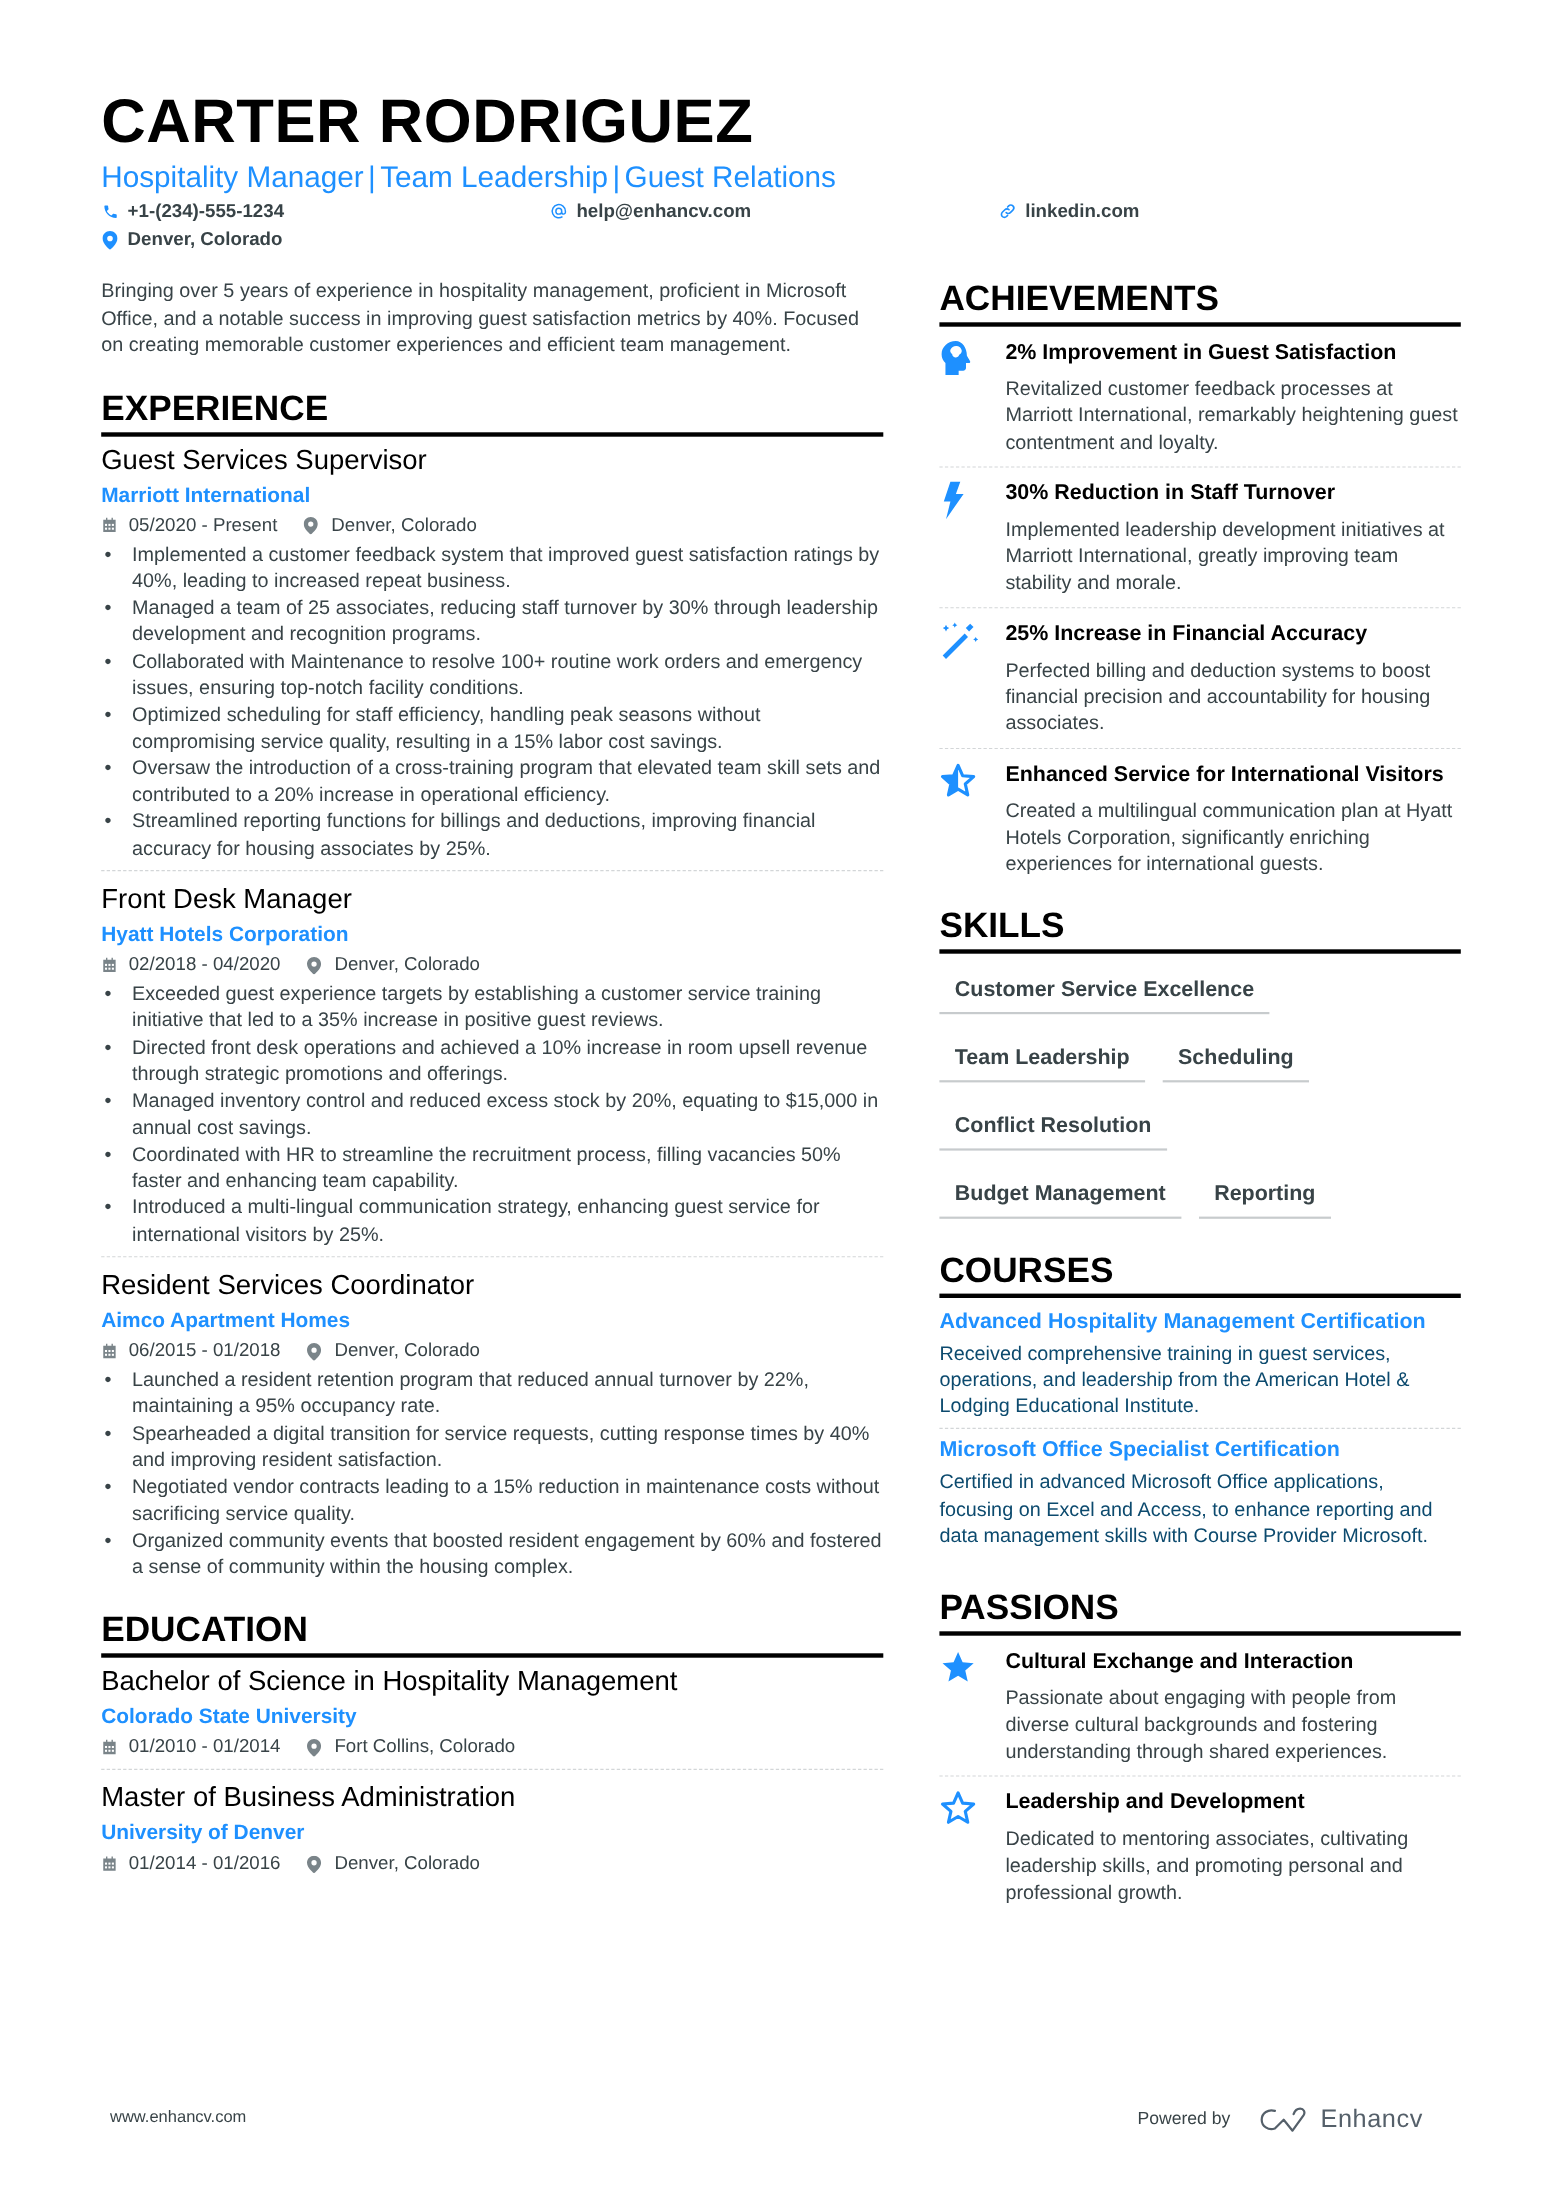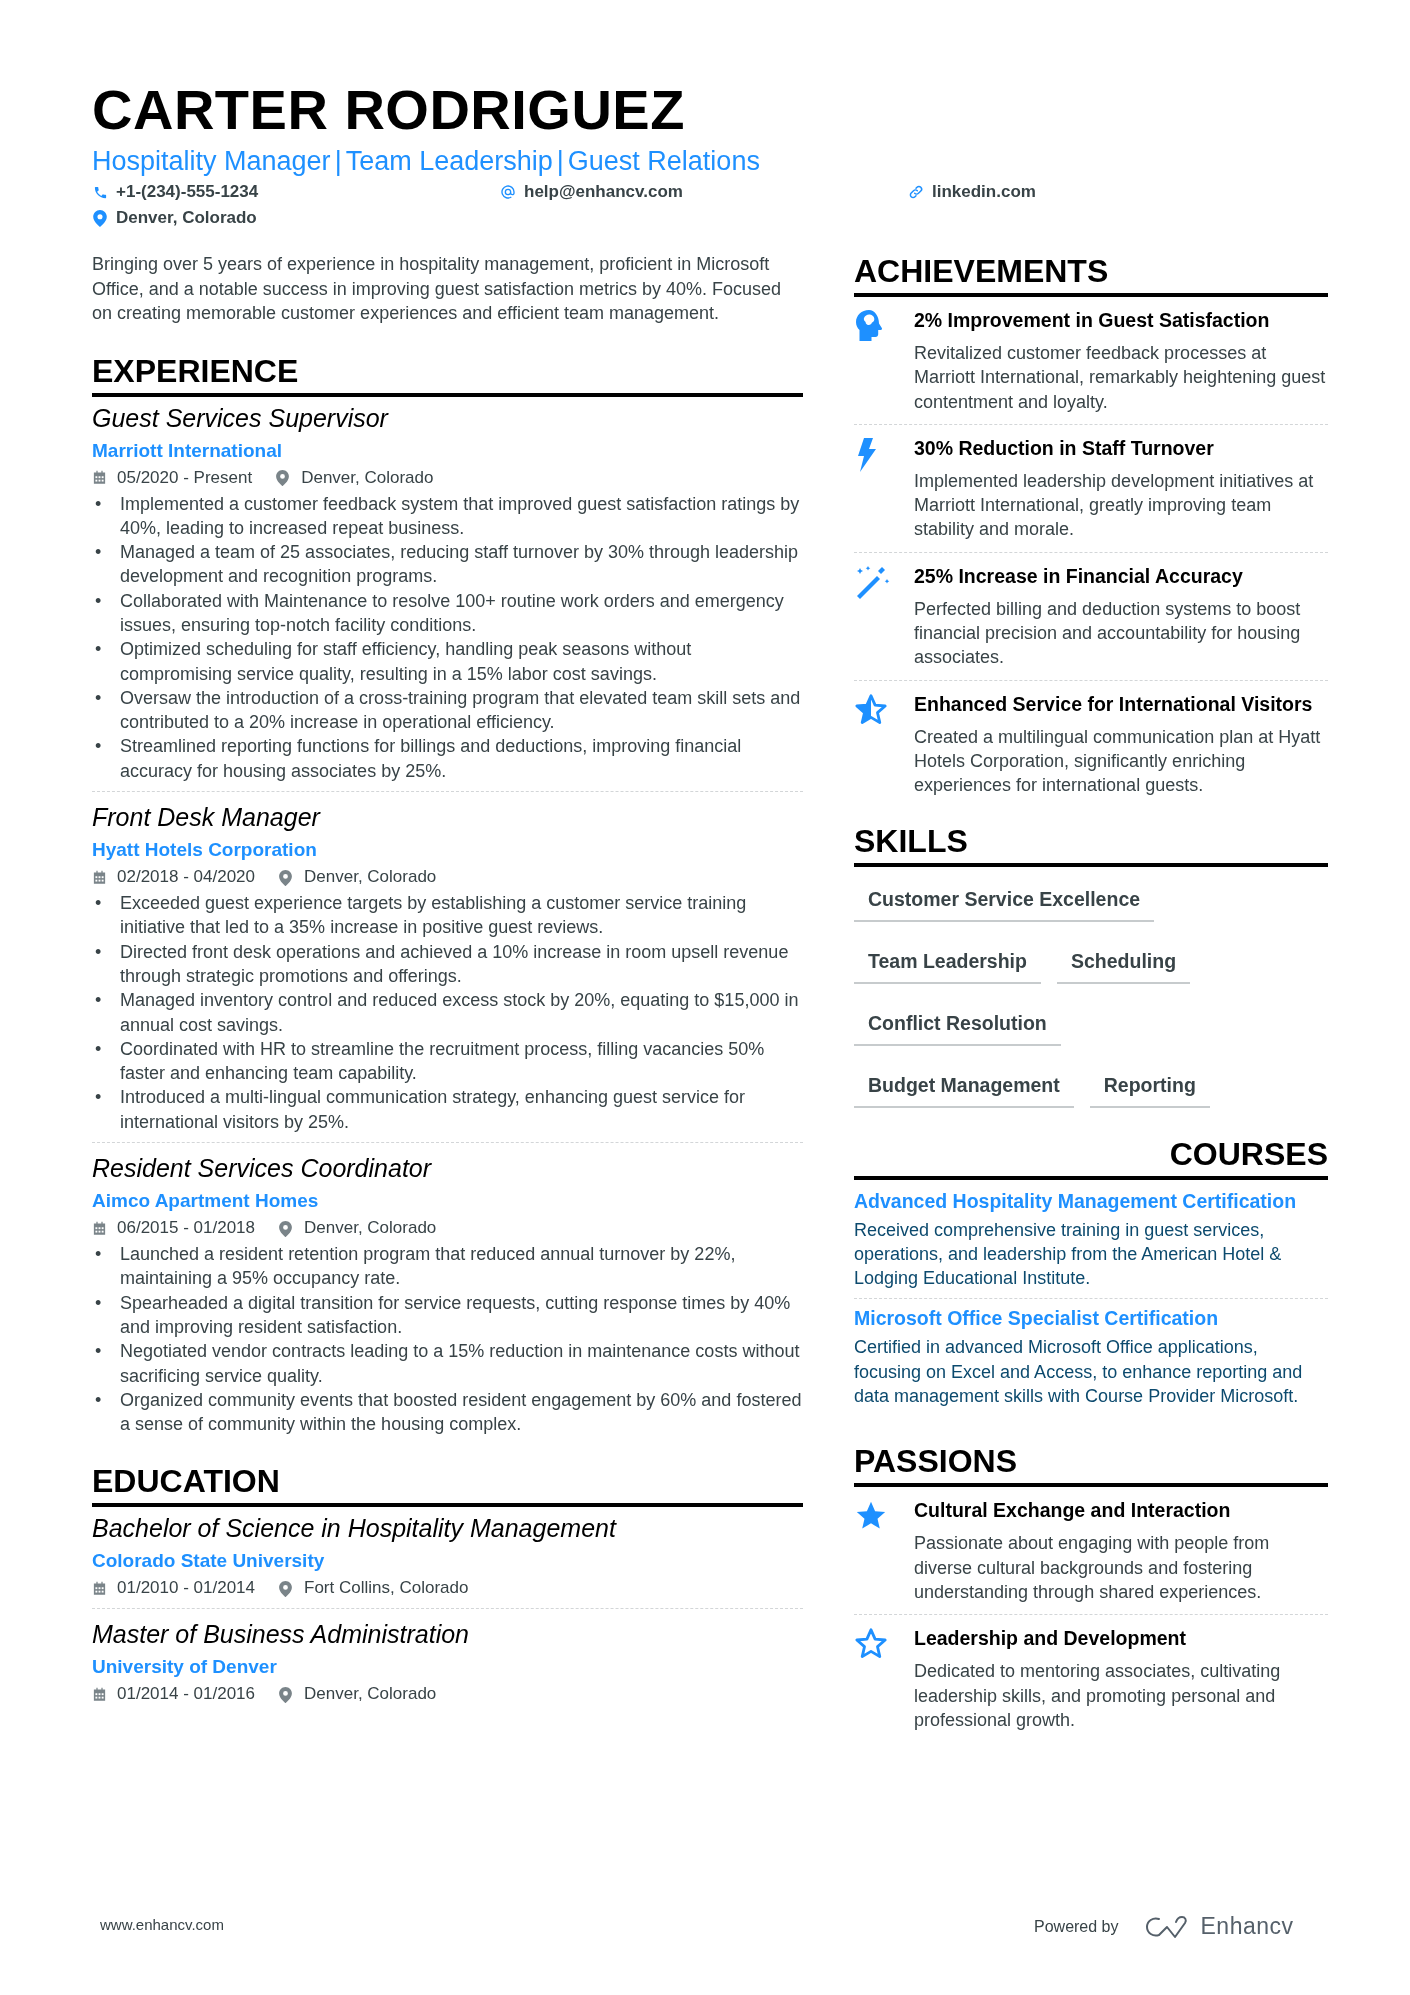--- a/index.html
+++ b/index.html
@@ -22,21 +22,21 @@
   .col-left { position: absolute; left: 92px; top: 252px; width: 711px; }
   .col-right { position: absolute; left: 854px; top: 252px; width: 474px; }
 
   .sec-head { font-size: 32px; font-weight: bold; color: #000; line-height: 38px; padding-bottom: 3px; border-bottom: 4px solid #000; margin-bottom: 8px; }
   .section { margin-bottom: 26px; }
 
   .summary-text { font-size: 18px; line-height: 24.5px; color: #384347; }
 
   .job { padding-bottom: 8px; margin-bottom: 8px; border-bottom: 1.5px dashed #d3d6d8; }
   .job.last { border-bottom: none; }
-  .job-title { font-size: 25px; color: #000; line-height: 34px; font-style: italic; }
+  .job-title { font-size: 25px; color: #000; line-height: 34px; }
   .job-company { font-size: 19px; font-weight: bold; color: #1E90FF; line-height: 28px; margin-top: 2px; }
   .job-meta { display: flex; align-items: center; font-size: 17px; color: #384347; line-height: 24px; margin-top: 1px; }
   .job-meta .m { display: inline-flex; align-items: center; margin-right: 24px; }
   .job-meta .ic { width: 15px; height: 15px; margin-right: 10px; display: inline-flex; }
   .bullets { list-style: none; margin-top: 2px; }
   .bullets li { position: relative; padding-left: 28px; font-size: 18px; line-height: 24.3px; color: #384347; }
   .bullets li::before { content: "•"; position: absolute; left: 3px; top: 0; color: #384347; }
 
   .ach { display: flex; padding: 10px 0 10px 0; border-bottom: 1.5px dashed #d3d6d8; }
   .ach.last { border-bottom: none; }
@@ -368,21 +368,21 @@
         <span class="skill">Scheduling</span>
         <span style="flex-basis:100%;height:0;"></span>
         <span class="skill">Conflict Resolution</span>
         <span style="flex-basis:100%;height:0;"></span>
         <span class="skill">Budget Management</span>
         <span class="skill">Reporting</span>
       </div>
     </div>
 
     <div class="section">
-      <div class="sec-head" style="margin-bottom:2px;text-align:right;">COURSES</div>
+      <div class="sec-head" style="margin-bottom:2px;">COURSES</div>
       <div class="course">
         <div class="course-title">Advanced Hospitality Management Certification</div>
         <div class="course-desc">Received comprehensive training in guest services, operations, and leadership from the American Hotel &amp; Lodging Educational Institute.</div>
       </div>
       <div class="course last">
         <div class="course-title">Microsoft Office Specialist Certification</div>
         <div class="course-desc">Certified in advanced Microsoft Office applications, focusing on Excel and Access, to enhance reporting and data management skills with Course Provider Microsoft.</div>
       </div>
     </div>
 

